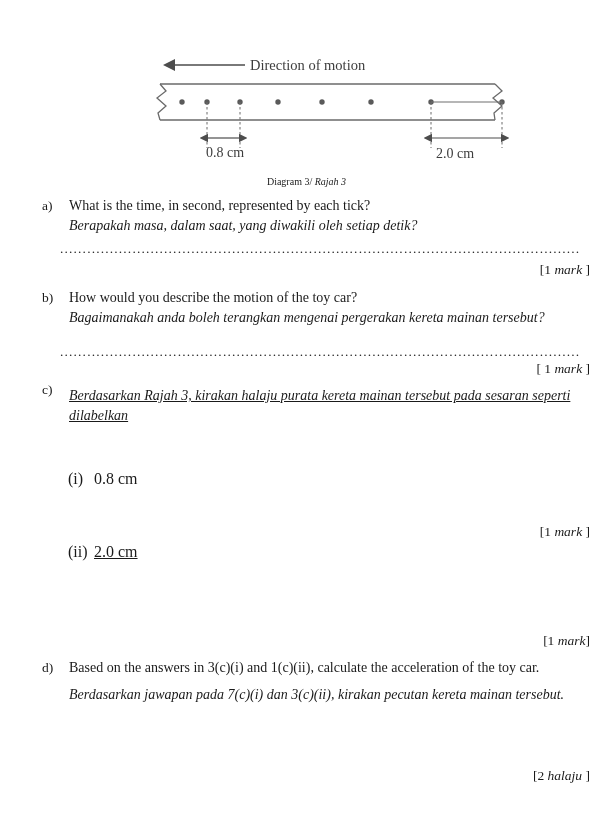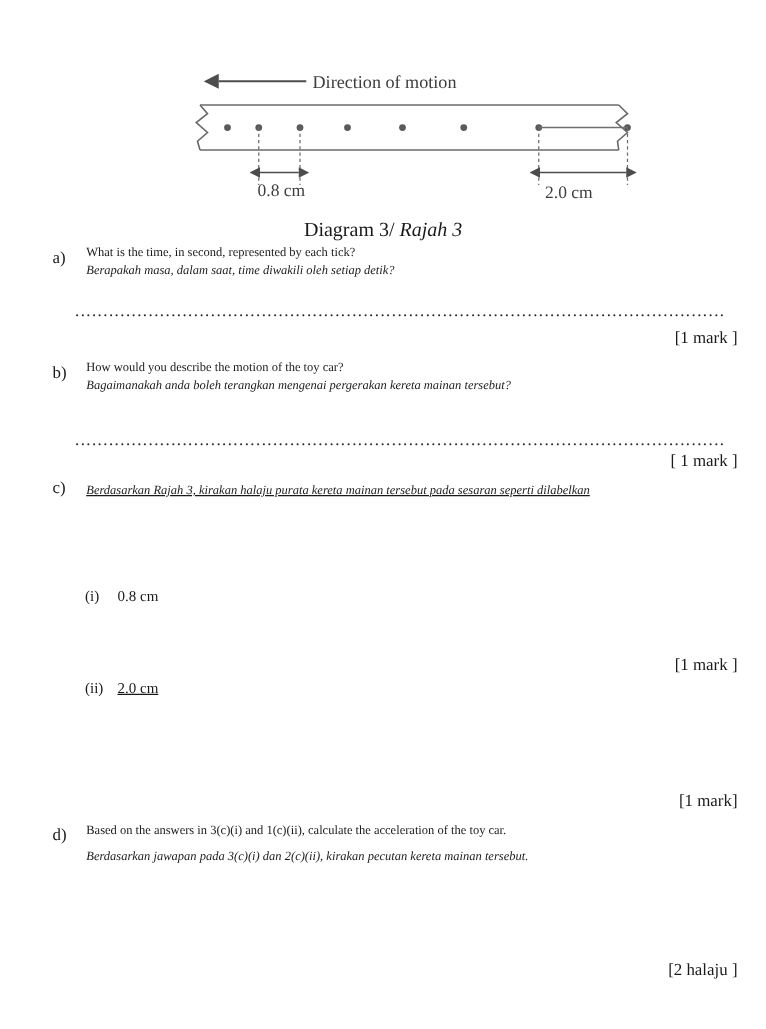--- a/index.html
+++ b/index.html
@@ -29,21 +29,21 @@
   #diagram-figure svg {
     display: block;
   }
 
   
   .caption {
     position: absolute;
     left: 0;
     width: 613px;
     text-align: center;
-    font-size: 16px;
+    font-size: 10px;
   }
   .caption .it { font-style: italic; }
 
   
   .qblock {
     position: absolute;
     left: 42px;
     width: 548px;
   }
   .qrow {
@@ -51,21 +51,21 @@
     align-items: flex-start;
   }
   .qlabel {
     width: 27px;
     flex: 0 0 27px;
     font-size: 13.5px;
     line-height: 1.42;
   }
   .qbody {
     flex: 1 1 auto;
-    font-size: 10px;
+    font-size: 14px;
     line-height: 1.42;
   }
   .en { font-style: normal; }
   .my { font-style: italic; }
   .justify {
     text-align: justify;
     text-align-last: left;
     line-height: 1.95;
   }
   .tight { line-height: 1.42; }
@@ -85,27 +85,27 @@
   }
 
   
   .marks {
     position: absolute;
     width: 548px;
     left: 42px;
     text-align: right;
     font-size: 13.5px;
   }
-  .marks .it { }
+  .marks .it { font-style: italic; }
 
   
   .subitem {
     position: absolute;
     left: 68px;
-    font-size: 12px;
+    font-size: 16px;
   }
   .subitem .num { display: inline-block; min-width: 26px; }
 </style>
 </head>
 <body>
 
 <div id="diagram-figure">
   <svg width="365" height="122" viewBox="0 0 365 122" xmlns="http://www.w3.org/2000/svg">
     <defs>
       <marker id="arrL" markerWidth="9" markerHeight="8" refX="8" refY="4" orient="auto">
@@ -167,21 +167,21 @@
 
 <div class="caption" style="top:176px;">
   <span>Diagram 3/</span><span class="it"> Rajah 3</span>
 </div>
 
 <div class="qblock" style="top:196px;">
   <div class="qrow">
     <div class="qlabel">a)</div>
     <div class="qbody tight">
       <div class="en">What is the time, in second, represented by each tick?</div>
-      <div class="my">Berapakah masa, dalam saat, time diwakili oleh setiap detik?</div>
+      <div class="my">Berapakah masa, dalam saat, yang diwakili oleh setiap detik?</div>
     </div>
   </div>
 </div>
 
 <div class="dotrule" style="top:243px;">...................................................................................................................................................................................................</div>
 
 <div class="marks" style="top:262px;"><span>[1 </span><span class="it">mark</span><span> ]</span></div>
 
 <div class="qblock" style="top:288px;">
   <div class="qrow">
@@ -216,18 +216,18 @@
   <span class="num">(ii)</span><span>2.0 cm</span>
 </div>
 
 <div class="marks" style="top:633px;"><span>[1 </span><span class="it">mark</span><span>]</span></div>
 
 <div class="qblock" style="top:658px;">
   <div class="qrow">
     <div class="qlabel">d)</div>
     <div class="qbody">
       <div class="en tight">Based on the answers in 3(c)(i) and 1(c)(ii), calculate the acceleration of the toy car.</div>
-      <div class="my tight" style="margin-top:7px;">Berdasarkan jawapan pada 3(c)(i) dan 2(c)(ii), kirakan pecutan kereta mainan tersebut.</div>
+      <div class="my tight" style="margin-top:7px;">Berdasarkan jawapan pada 7(c)(i) dan 3(c)(ii), kirakan pecutan kereta mainan tersebut.</div>
     </div>
   </div>
 </div>
 
 <div class="marks" style="top:768px;"><span>[2 </span><span class="it">halaju</span><span> ]</span></div>
 
 </body></html>

